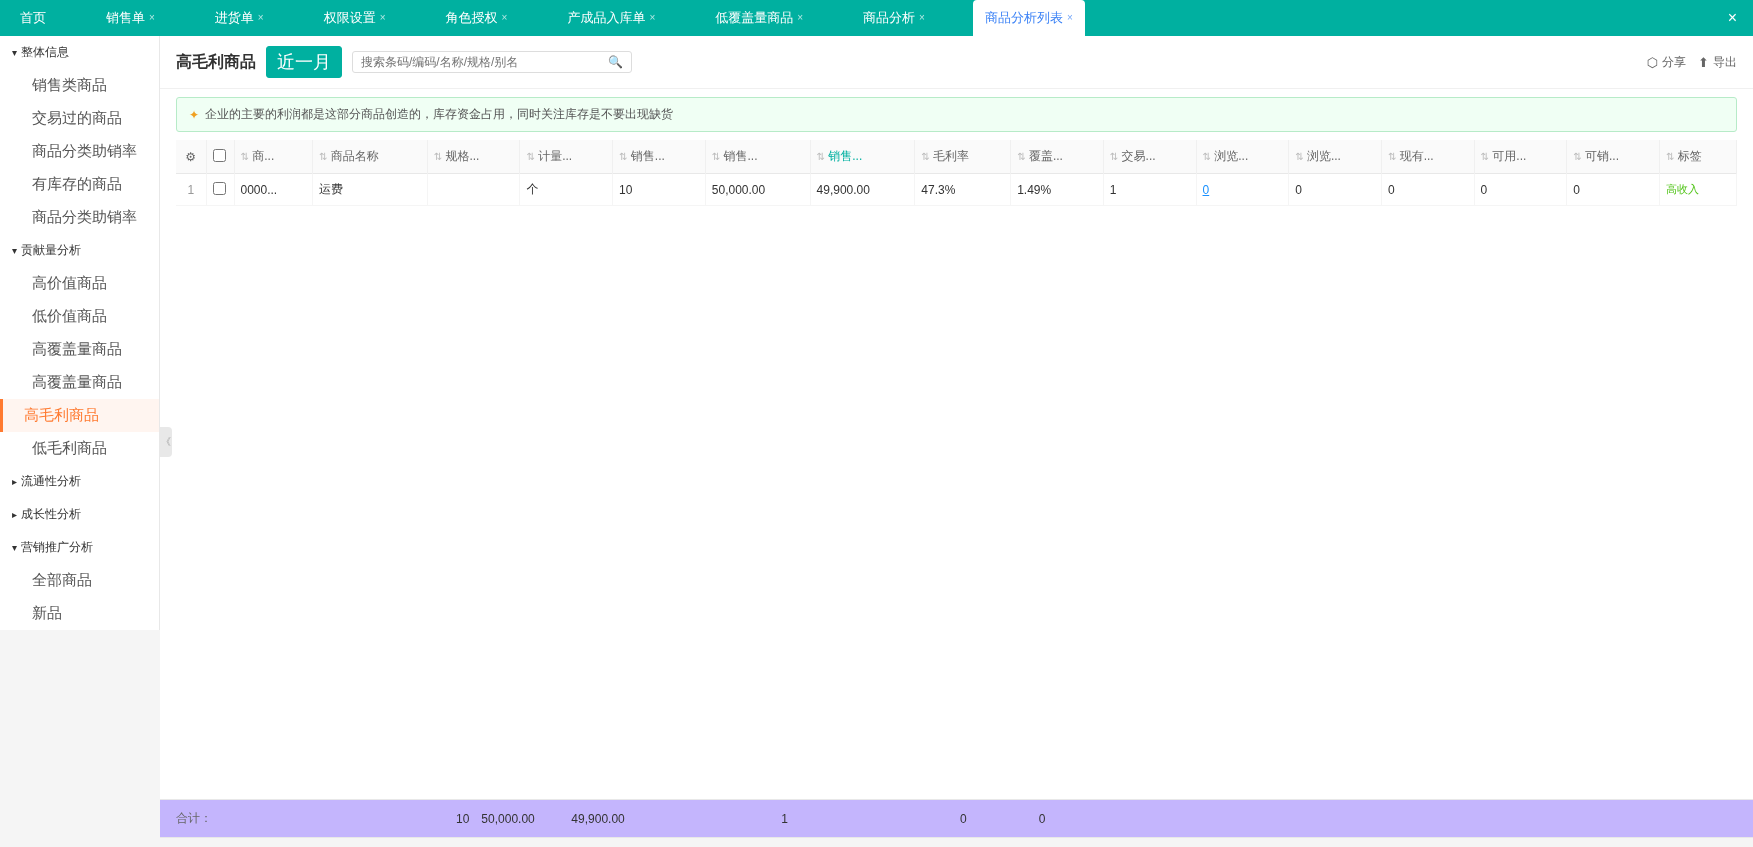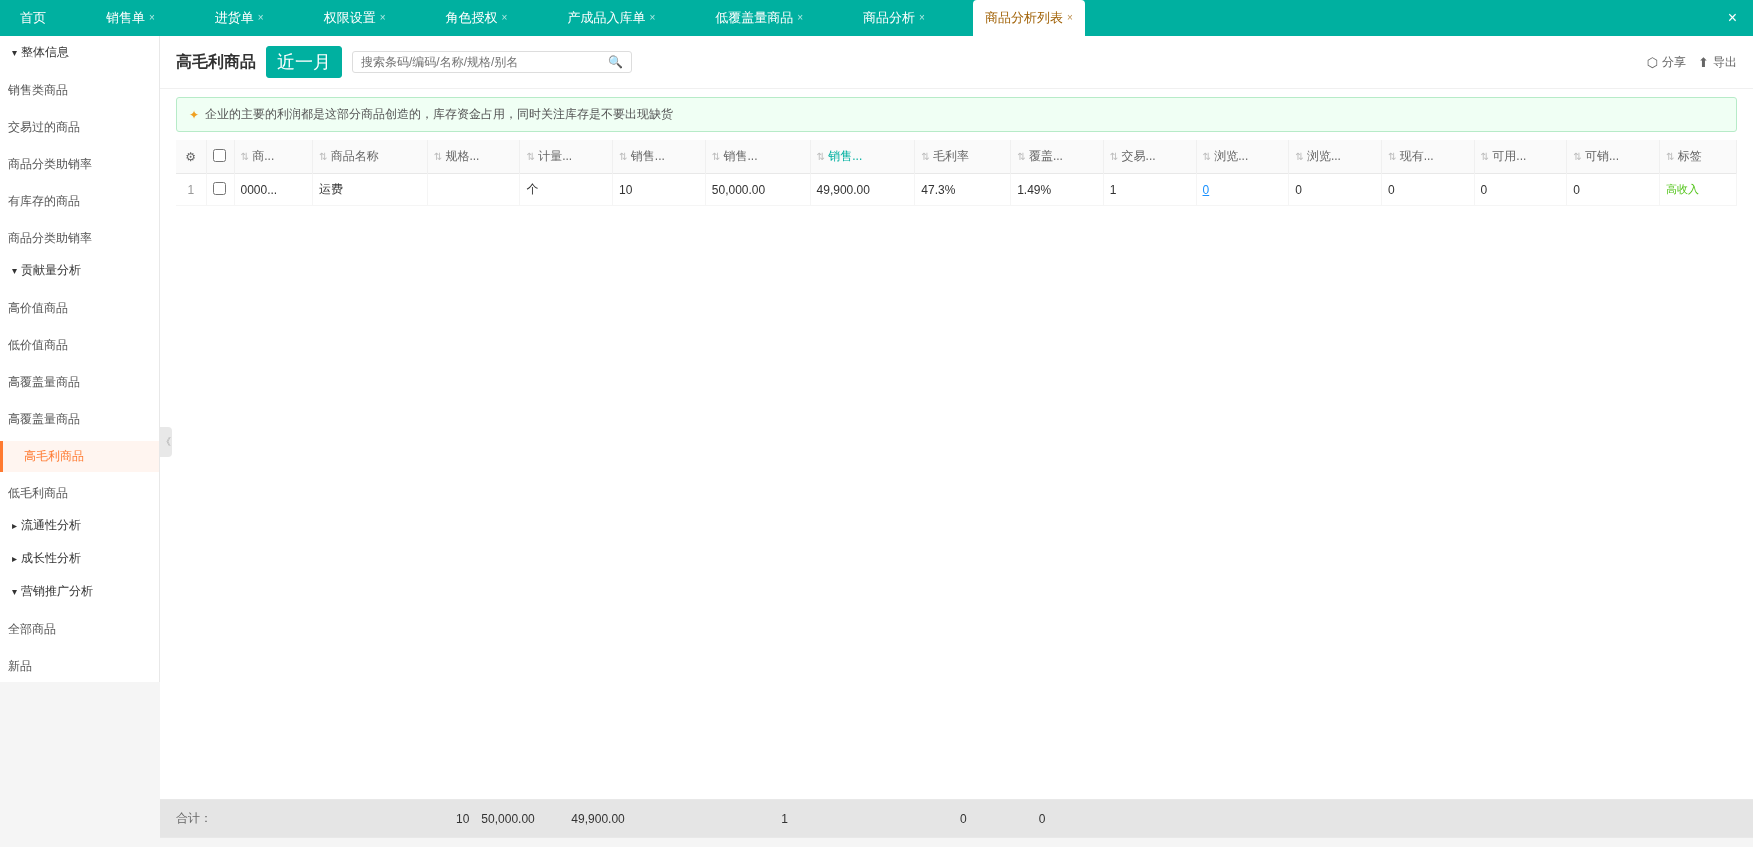--- a/index.html
+++ b/index.html
@@ -21,21 +21,21 @@
       line-height: 36px;
       cursor: pointer;
       white-space: nowrap;
       font-size: 13px;
       display: flex;
       align-items: center;
       gap: 4px;
     }
     .top-nav .nav-item.active {
       background: #fff;
-      color: #a16207;
+      color: #3b82f6;
       border-radius: 4px 4px 0 0;
     }
     .top-nav .close-btn { font-size: 10px; cursor: pointer; opacity: 0.7; }
     .top-nav-spacer { flex: 1; }
     .top-nav-x { color: #fff; font-size: 16px; cursor: pointer; padding: 0 8px; }
 
     
     .main-layout {
       display: flex;
       height: calc(847px - 36px);
@@ -52,28 +52,27 @@
     .sidebar-group-header {
       display: flex;
       align-items: center;
       padding: 8px 12px;
       font-size: 12px;
       color: #333;
       cursor: pointer;
       gap: 4px;
     }
     .sidebar-item {
-      padding: 7px 12px 7px 8px;
-      font-size: 12px;
+      padding: 7px 12px 7px 32px;
+      font-size: 15px;
       color: #555;
       cursor: pointer;
       white-space: nowrap;
       overflow: hidden;
       text-overflow: ellipsis;
-      margin-top: 6px;
     }
     .sidebar-item.active {
       background: #fff5f0;
       color: #ff7a30;
       border-left: 3px solid #ff7a30;
       padding-left: 21px;
     }
     .arrow-down { font-size: 10px; }
     .arrow-right { font-size: 10px; }
 
@@ -191,21 +190,21 @@
       border-right: 1px solid #f5f5f5;
       white-space: nowrap;
     }
     .tag-high { color: #52c41a; font-size: 11px; margin-top: 19px; }
     .link-cell { color: #1890ff; text-decoration: underline; cursor: pointer; }
 
     
     .footer-bar {
       display: flex;
       align-items: center;
-      background: #e5e5e5;
+      background: #c4b5fd;
       border-top: 1px solid #e8e8e8;
       padding: 8px 16px;
       font-size: 12px;
       color: #333;
       height: 38px;
       position: relative;
     }
     .footer-bar .total-label { color: #666; margin-right: 8px; }
     .footer-cells {
       display: flex;

